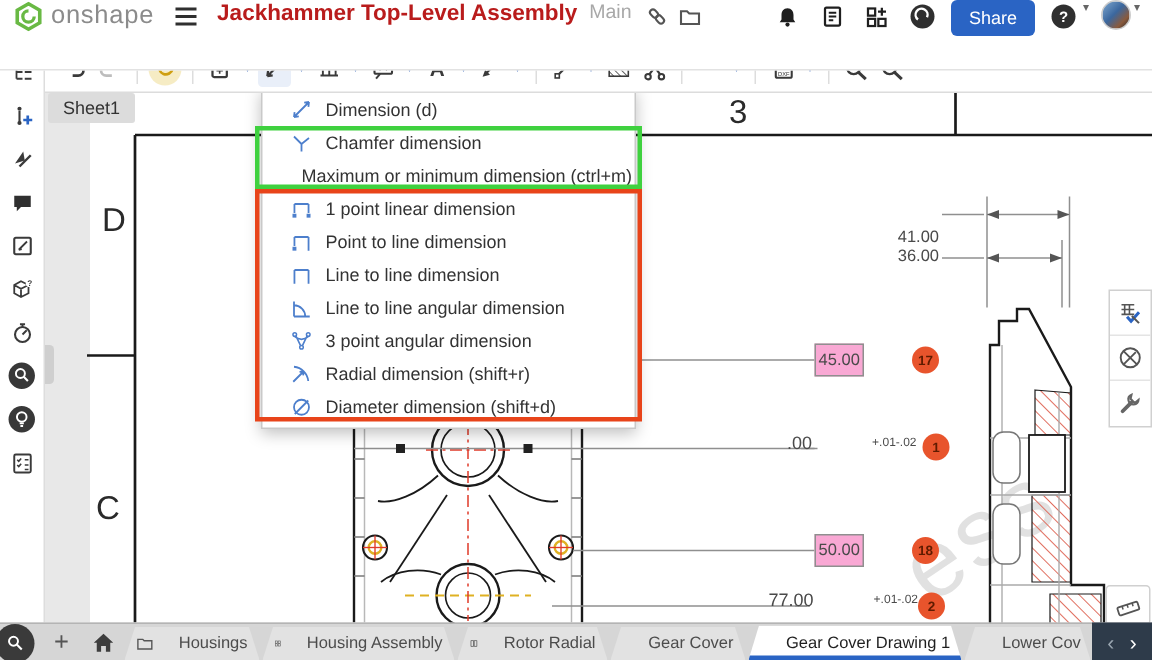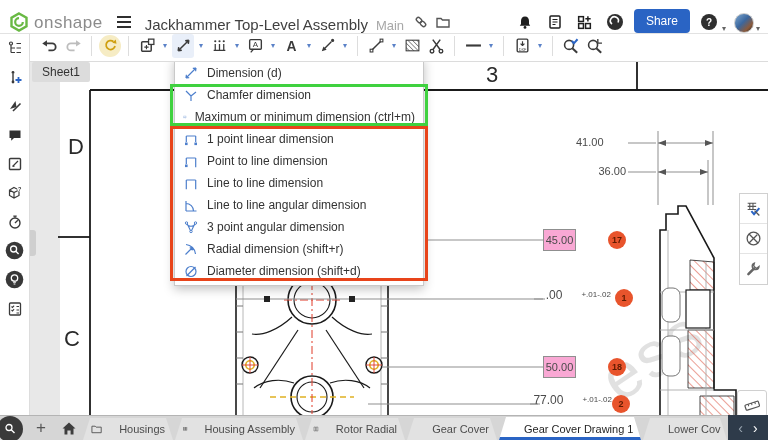--- a/index.html
+++ b/index.html
@@ -1,22 +1,22 @@
 <!DOCTYPE html>
 <html style="--accent-green: #3fd13f; --accent-red: #e8441a; --accent-blue: #2a64c4; --balloon-orange: #e8542c; --logo-green: #69b944;"><head>
 <meta charset="utf-8">
 <style>
   * { margin:0; padding:0; box-sizing:border-box; }
   html,body { width:768px; height:440px; overflow:hidden; font-family:"Liberation Sans", sans-serif; background:#fff; }
   #app { position:relative; width:768px; height:440px; background:#fff; }
 
   
-  #header { position:absolute; left:0; top:0; width:768px; height:34px; background:#fff; border-bottom:1px solid #e2e2e2; display:flex; align-items:flex-end; z-index:40; }
+  #header { position:absolute; left:0; top:0; width:768px; height:47px; background:#fff; border-bottom:1px solid #e2e2e2; display:flex; align-items:flex-start; z-index:40; }
   .brand-text { font-size:17px; color:#8b8b8b; letter-spacing:.5px; margin-left:4px; }
-  .doc-title { font-size:15px; font-weight:normal; color:#404040; margin-left:10px; white-space:nowrap; }
+  .doc-title { font-size:15px; font-weight:bold; color:#b91c1c; margin-left:10px; white-space:nowrap; }
   .workspace { font-size:13px; color:#a8a8a8; margin-left:8px; }
   .hicon { display:inline-flex; align-items:center; justify-content:center; width:22px; height:22px; }
   .share-btn { background:var(--accent-blue,#2a64c4); color:#fff; font-size:12px; border:none; border-radius:4px; padding:5px 12px; margin:0 8px; cursor:pointer; }
   .caret { font-size:8px; color:#666; margin-left:2px; }
   .avatar { width:20px; height:20px; border-radius:50%; background:linear-gradient(135deg,#7fa8d0 0%,#3b679e 45%,#8a5a3c 75%,#272727 100%); border:1px solid #ccc; }
 
   
   #toolbar { position:absolute; left:30px; top:30px; width:738px; height:32px; background:#fff; border-bottom:1px solid #dcdcdc; display:flex; align-items:center; padding-left:8px; gap:2px; z-index:30; }
   .tbtn { display:inline-flex; align-items:center; justify-content:center; width:22px; height:24px; border-radius:3px; }
   .tcaret { font-size:8px; color:#5b82c8; width:10px; text-align:center; }
@@ -32,26 +32,26 @@
   #canvas-bg { position:absolute; left:30px; top:62px; width:738px; height:353px; background:#e8e8e8; z-index:0; }
   #sheet { position:absolute; left:60px; top:62px; width:708px; height:353px; background:#ffffff; z-index:1; }
   #sheet1-label { position:absolute; left:32px; top:62px; background:#dcdcdc; color:#333; font-size:12px; padding:3px 10px; border-radius:2px; z-index:4; }
   .zone-label { position:absolute; font-size:22px; color:#2a2a2a; z-index:2; }
   #linework { position:absolute; left:0; top:0; width:768px; height:440px; z-index:2; pointer-events:none; }
   #watermark { position:absolute; left:598px; top:318px; font-size:64px; color:#c9c9c9; opacity:.55; transform:rotate(-34deg); letter-spacing:3px; z-index:2; }
 
   
   .dim-text { position:absolute; font-size:11px; color:#4a4a4a; z-index:4; }
   .dim-box { position:absolute; width:33px; height:22px; border:1px solid #8f8f8f; background:#f9a8d4; font-size:11px; color:#4a4a4a; text-align:center; line-height:20px; z-index:4; }
-  .tol-wrap { display:flex; align-items:center; justify-content:flex-end; }
+  .tol-wrap { display:flex; align-items:center; justify-content:flex-end;gap:21px; }
   .tol-stack { display:flex; flex-direction:row; font-size:8px; line-height:8px; color:#4a4a4a; margin-left:1px;padding-left:18px; }
   .balloon { position:absolute; width:18px; height:18px; border-radius:50%; background:var(--balloon-orange,#e8542c); color:#5f1b00; font-size:9px; font-weight:bold; display:flex; align-items:center; justify-content:center; z-index:4; }
 
   
-  #dim-menu { position:absolute; left:174px; top:58px; width:250px; background:#fff; border:1px solid #c9c9c9; box-shadow:0 3px 10px rgba(0,0,0,.25); padding:3px 0; z-index:20; }
+  #dim-menu { position:absolute; left:174px; top:58px; width:250px; background:#fff; border:1px solid #c9c9c9; box-shadow:0 3px 10px rgba(0,0,0,.25); padding:3px 10px; z-index:20; }
   .menu-row { display:flex; align-items:center; height:22px; padding:0 8px; gap:8px; font-size:12px; color:#333; white-space:nowrap; cursor:pointer; }
   .ann-box { position:absolute; width:258px; background:transparent; pointer-events:none; z-index:21; }
   #green-box { left:170px; top:84px; height:42px; border:3px solid var(--accent-green,#3fd13f); }
   #red-box { left:170px; top:126px; height:155px; border:3px solid var(--accent-red,#e8441a); }
 
   
   #view-panel { position:absolute; left:739px; top:193px; width:29px; background:#fff; border:1px solid #d0d0d0; z-index:5; }
   #view-panel .pbtn { width:27px; height:30px; display:flex; align-items:center; justify-content:center; border-bottom:1px solid #e4e4e4; }
   #view-panel .pbtn:last-child { border-bottom:none; }
   #scale-btn { position:absolute; left:737px; top:390px; width:30px; height:27px; background:#fff; border:1px solid #d0d0d0; border-radius:3px; display:flex; align-items:center; justify-content:center; z-index:5; }
@@ -169,21 +169,21 @@
       <rect x="662" y="288" width="18" height="34" rx="7" fill="#fff" stroke="#777" stroke-width="1"></rect>
       <rect x="662" y="336" width="18" height="40" rx="7" fill="#fff" stroke="#777" stroke-width="1"></rect>
     </g>
   </svg>
 
   <div id="sheet1-label">Sheet1</div>
   <div class="zone-label" style="left:486px; top:62px;">3</div>
   <div class="zone-label" style="left:68px; top:134px;">D</div>
   <div class="zone-label" style="left:64px; top:326px;">C</div>
 
-  <div class="dim-text" style="left:576px; top:136px; width:50px; ">41.00</div>
+  <div class="dim-text" style="left:576px; top:152px; width:50px; text-align:right;">41.00</div>
   <div class="dim-text" style="left:576px; top:165px; width:50px; text-align:right;">36.00</div>
   <div class="dim-box" style="left:543px; top:229px;">45.00</div>
   <div class="balloon" style="left:608px; top:231px;">17</div>
   <div class="dim-text tol-wrap" style="left:545px; top:288px; width:66px;">
     <span style="font-size:12px;">.00</span>
     <span class="tol-stack">
       <span>+.01</span>
         <span>-.02</span>
     </span>
   </div>

